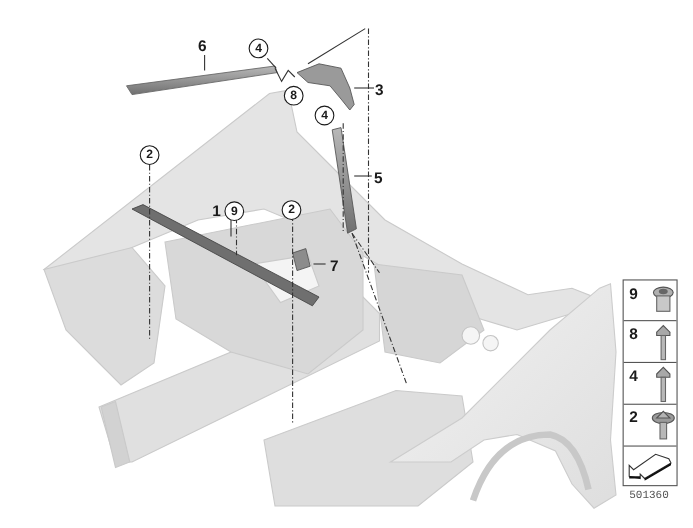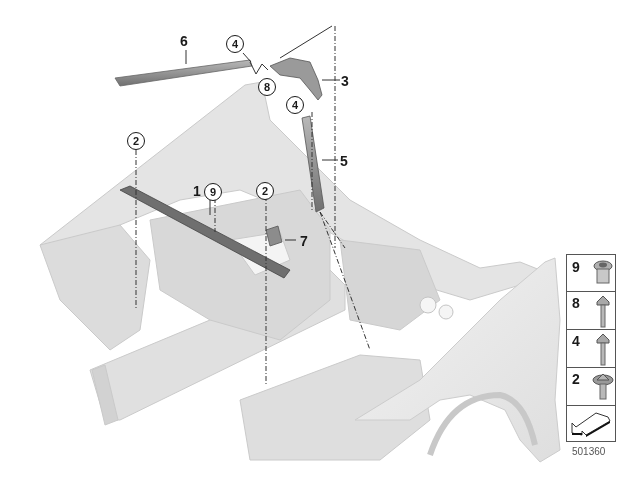--- a/index.html
+++ b/index.html
@@ -11,21 +11,21 @@
     .callout-circ { position: absolute; width: 16px; height: 16px; border: 1.5px solid #1a1a1a;
                     border-radius: 50%; background: #ffffff; font-weight: bold; font-size: 11px;
                     color: #1a1a1a; text-align: center; line-height: 16px; box-sizing: content-box;
                     font-family: "Liberation Sans", sans-serif; }
     #legend { position: absolute; left: 566px; top: 254px; width: 50px; height: 188px;
               border: 1px solid #555; background: #fff; box-sizing: border-box; }
     .legend-cell { position: absolute; left: 0; width: 48px; border-bottom: 1px solid #555; }
     .legend-num { position: absolute; left: 5px; top: 4px; font-weight: bold; font-size: 14px; color: #1a1a1a;
                   font-family: "Liberation Sans", sans-serif; }
     #ref-number { position: absolute; left: 572px; top: 446px; font-size: 10px; color: #555;
-                  font-family: Liberation Sans, sans-serif; }
+                  font-family: Liberation Mono, monospace; }
   </style>
 </head>
 <body>
 
 <div id="diagram">
   <svg width="630" height="480" viewBox="0 0 630 480">
     <defs>
       <linearGradient id="fenderGrad" x1="0" y1="0" x2="1" y2="1">
         <stop offset="0" stop-color="#f2f2f2"></stop>
         <stop offset="1" stop-color="#dedede"></stop>

